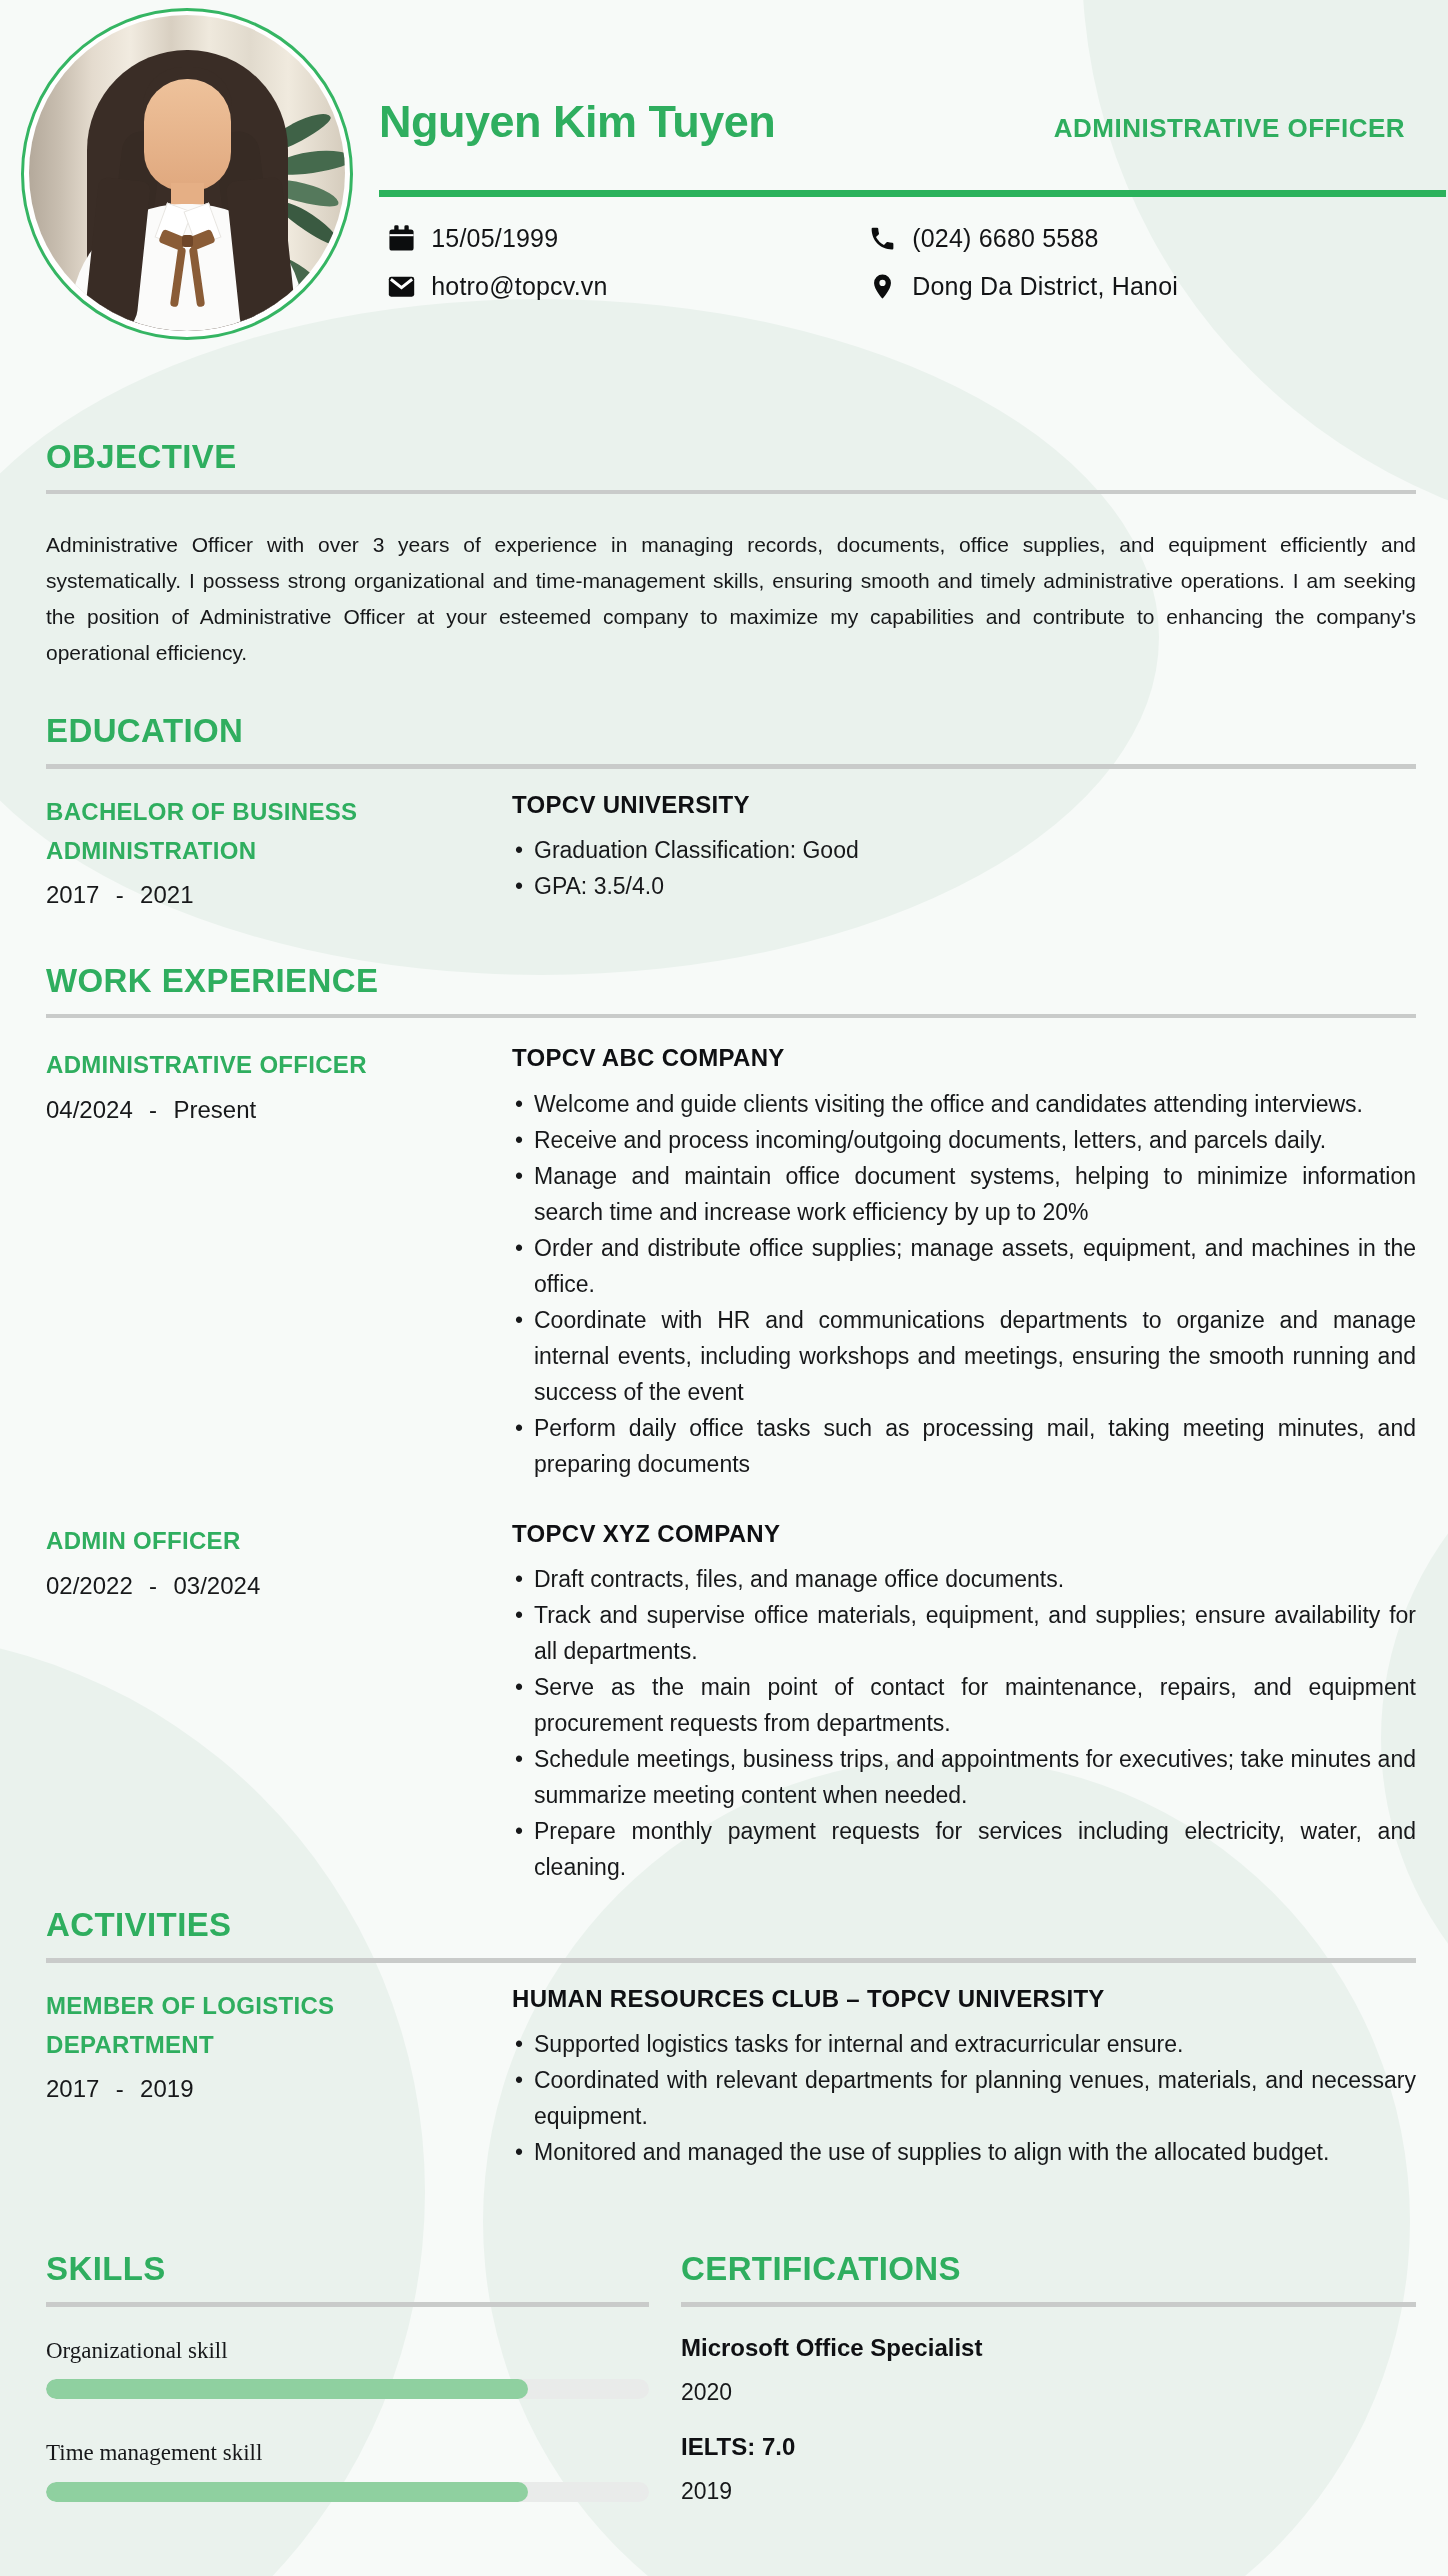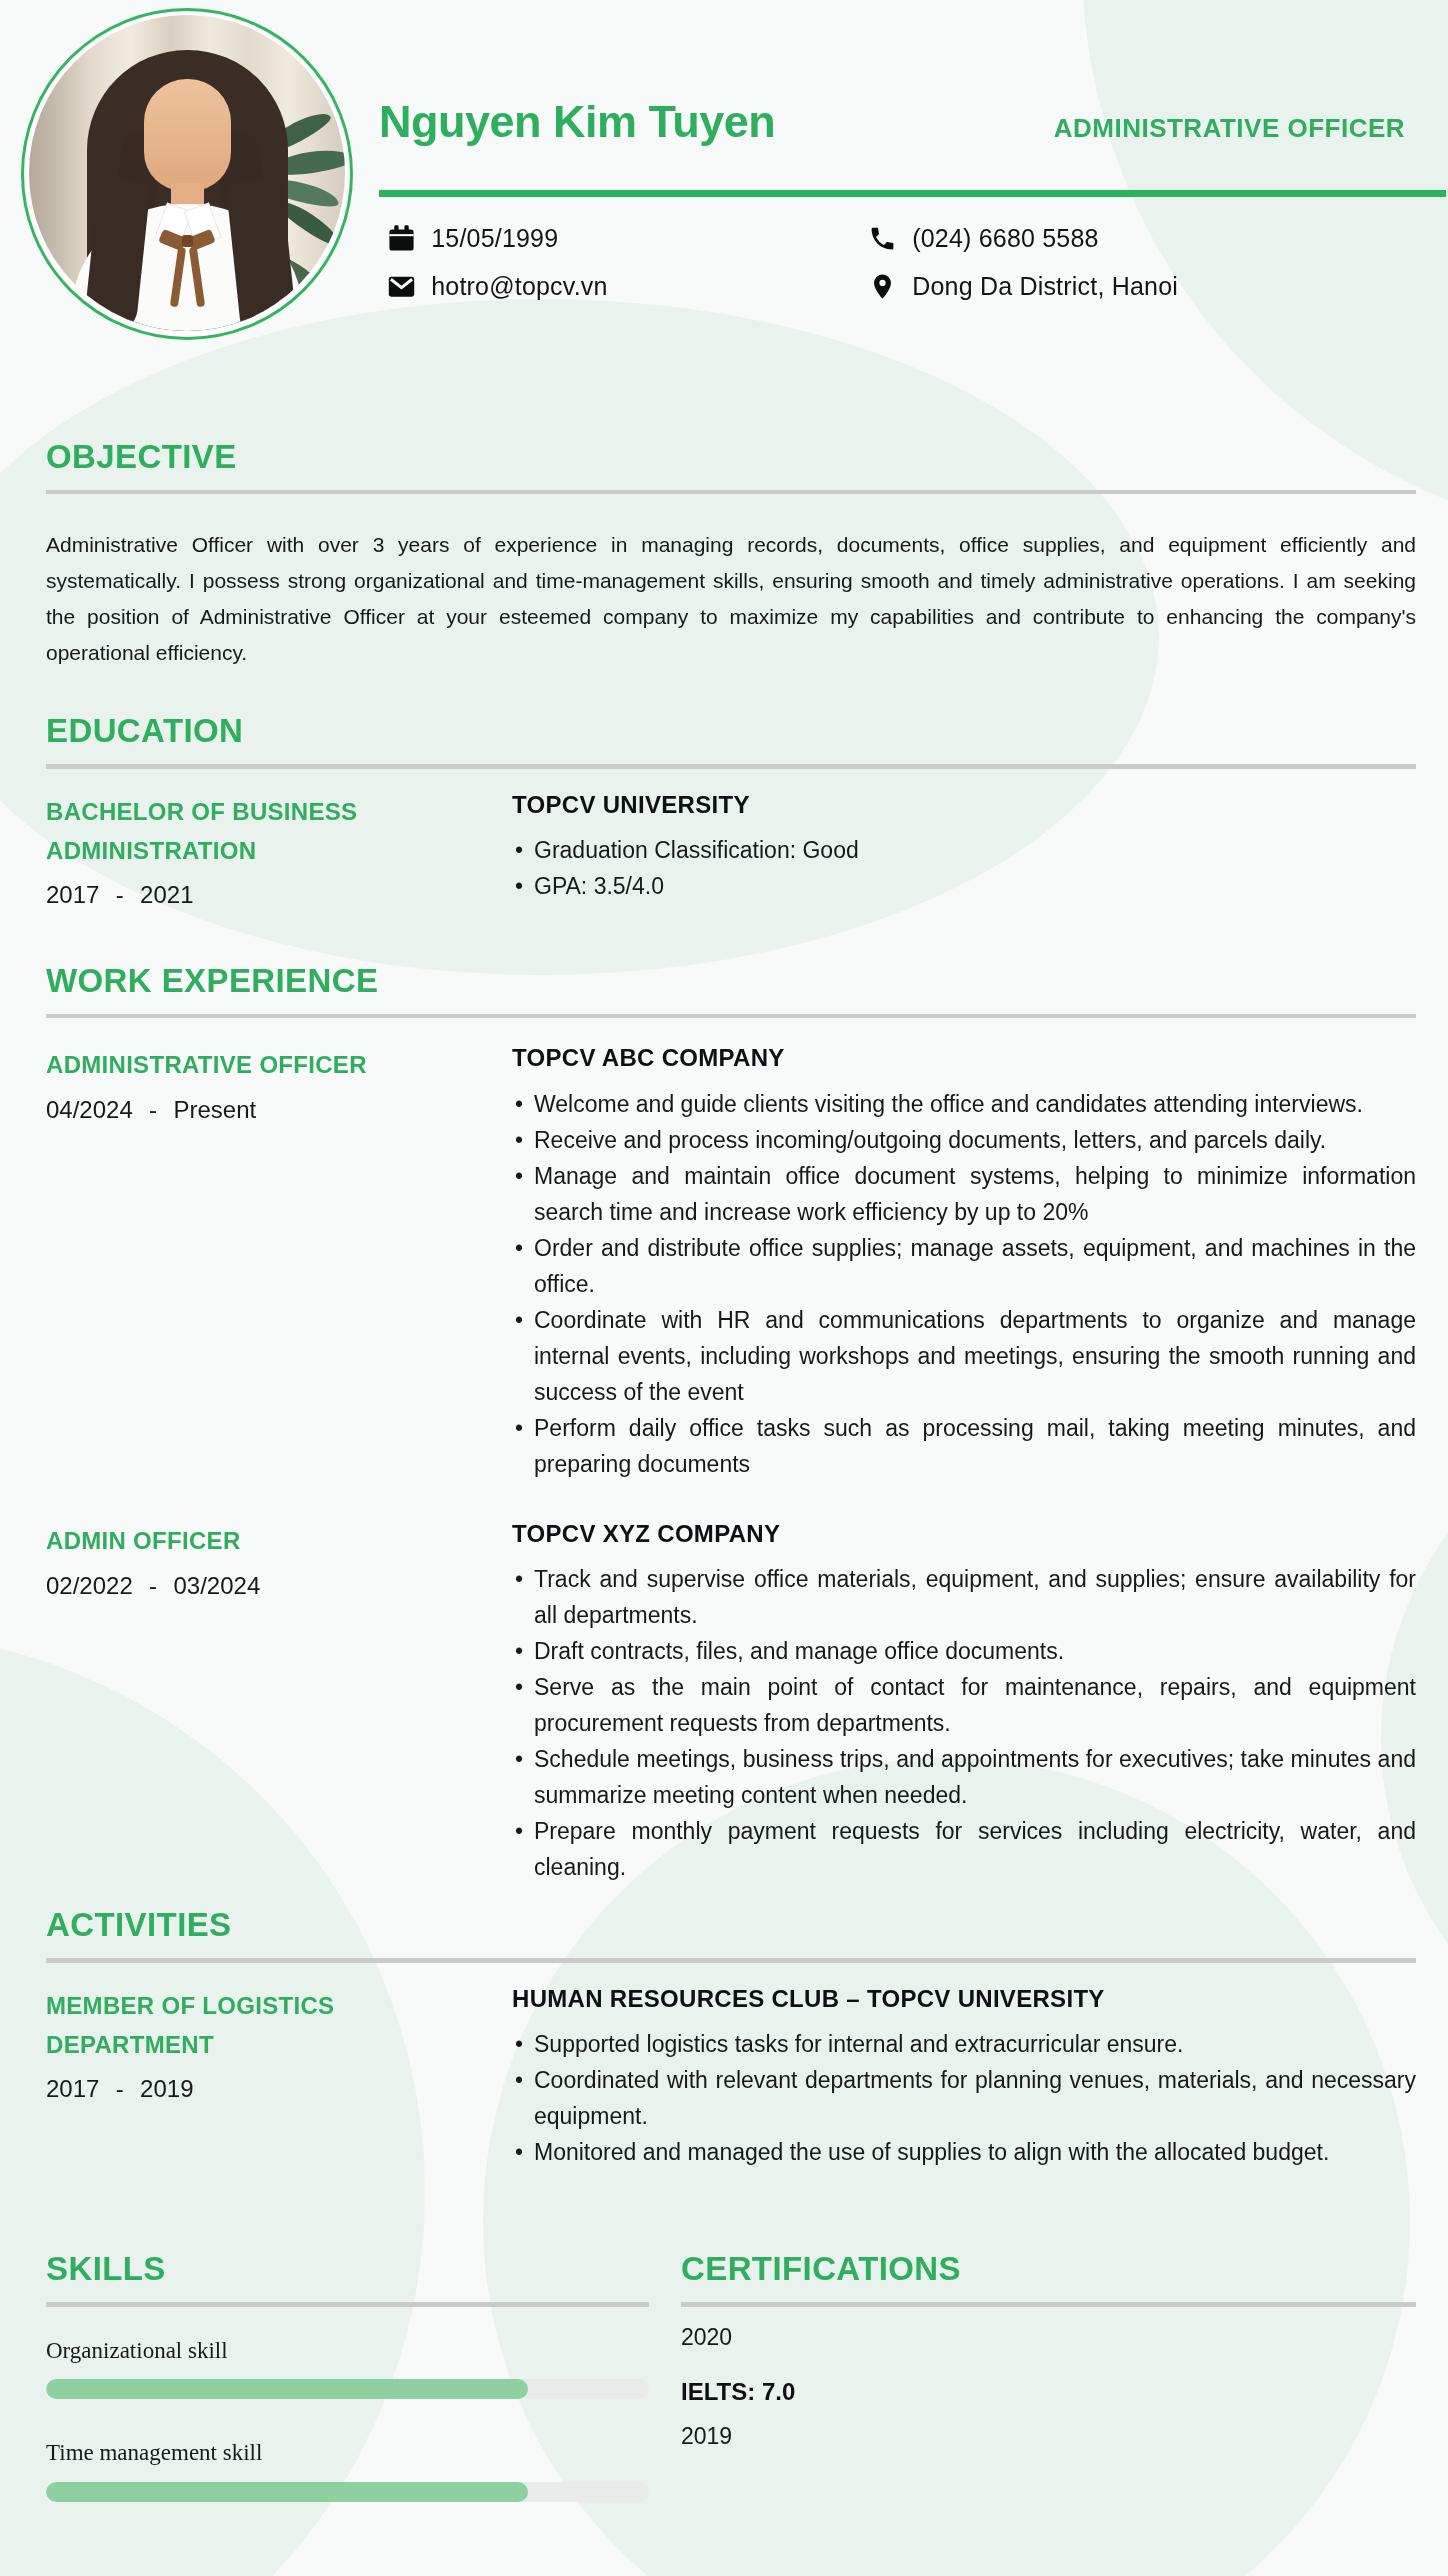--- a/index.html
+++ b/index.html
@@ -219,22 +219,22 @@
       </div>
 
       <div class="entry-grid second">
         <div>
           <div class="entry-role">ADMIN OFFICER</div>
           <div class="entry-period">02/2022 - 03/2024</div>
         </div>
         <div>
           <div class="entry-org">TOPCV XYZ COMPANY</div>
           <ul class="bullets">
+              <li>Draft contracts, files, and manage office documents.</li>
               <li>Track and supervise office materials, equipment, and supplies; ensure availability for all departments.</li>
-              <li>Draft contracts, files, and manage office documents.</li>
               <li>Serve as the main point of contact for maintenance, repairs, and equipment procurement requests from departments.</li>
               <li>Schedule meetings, business trips, and appointments for executives; take minutes and summarize meeting content when needed.</li>
               <li>Prepare monthly payment requests for services including electricity, water, and cleaning.</li>
             </ul>
         </div>
       </div>
     </div>
 
     <div>
       <div class="section-title mt-activities">ACTIVITIES</div>
@@ -264,20 +264,21 @@
           <div class="skill-fill" style="width: 80%;"></div>
         </div>
         <div class="skill-name second">Time management skill</div>
         <div class="skill-bar">
           <div class="skill-fill" style="width: 80%;"></div>
         </div>
       </div>
       <div>
         <div class="section-title">CERTIFICATIONS</div>
         <div class="section-rule"></div>
+        <div class="cert-name">Microsoft Office Specialist</div>
         <div class="cert-year">2020</div>
         <div class="cert-name">IELTS: 7.0</div>
         <div class="cert-year">2019</div>
       </div>
     </div>
 
   </div>
 </div>
 
 

